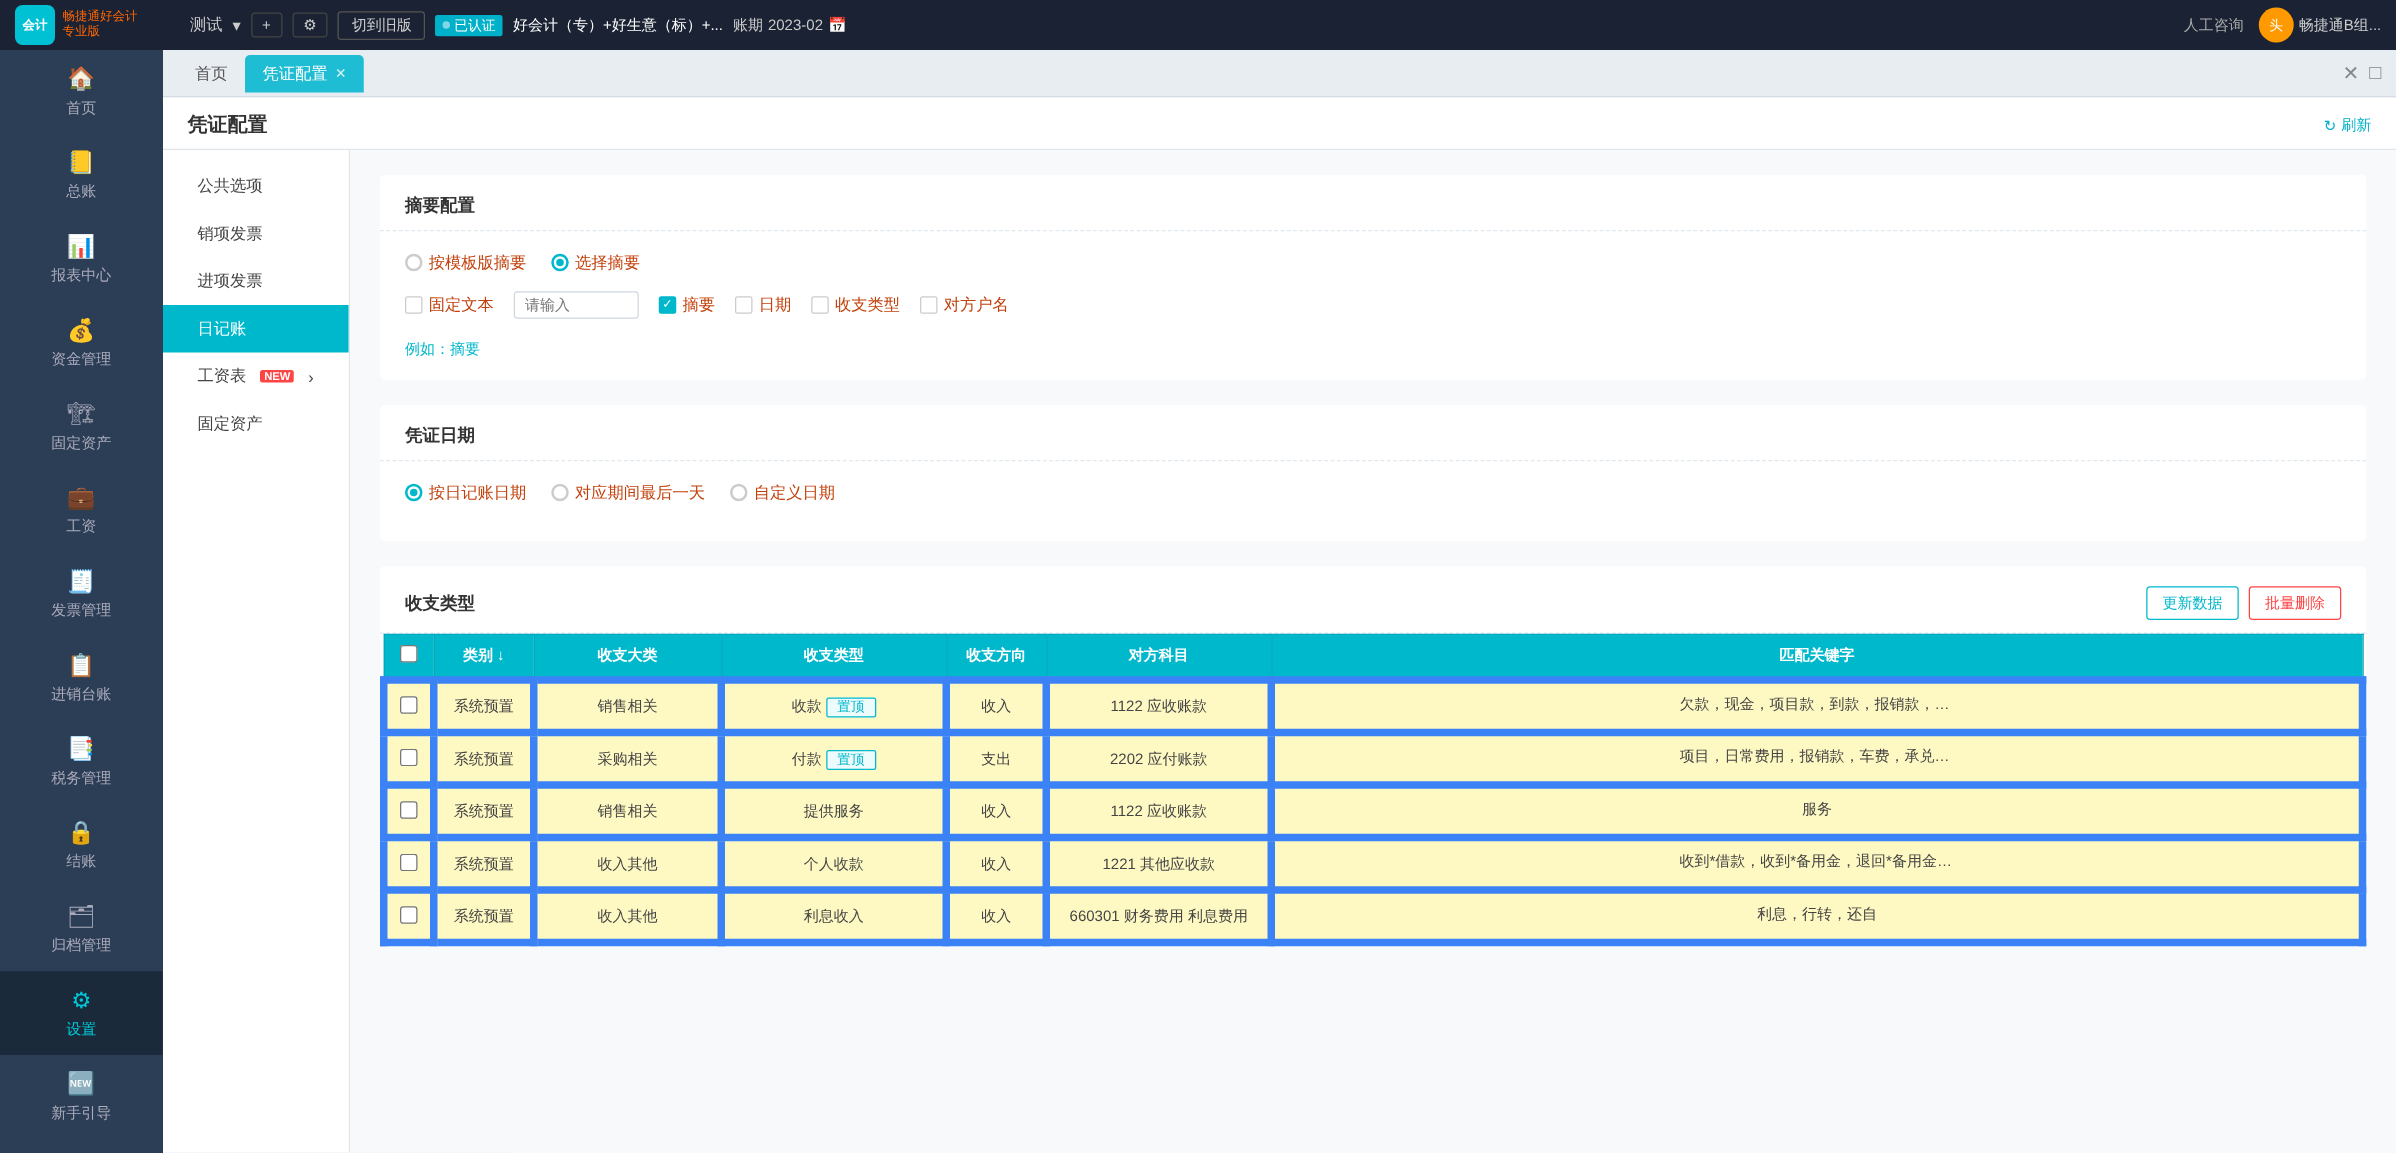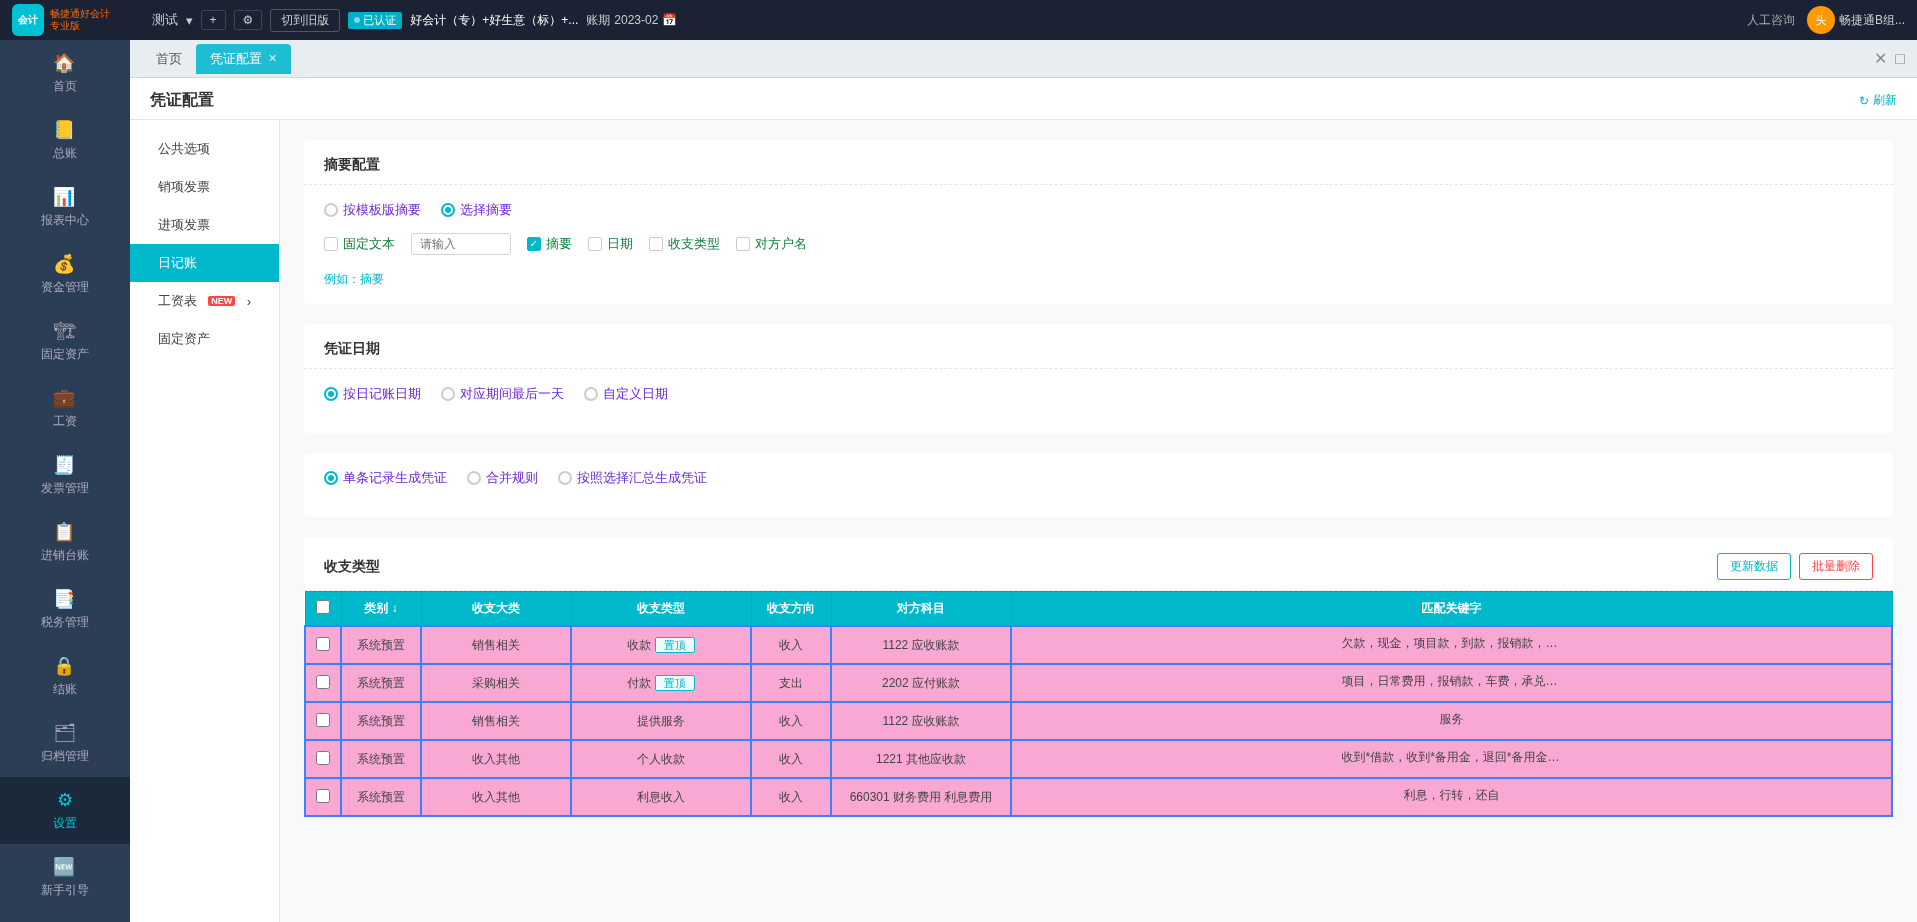--- a/index.html
+++ b/index.html
@@ -60,41 +60,41 @@
     
     .config-panel { flex: 1; overflow-y: auto; background: #f7f9fb; padding: 20px 24px; }
 
     
     .section { background: white; border-radius: 4px; margin-bottom: 20px; }
     .section-title { font-size: 14px; font-weight: bold; color: #333; padding: 16px 20px 10px; border-bottom: 1px dashed #e0e8ef; }
     .section-body { padding: 16px 20px; }
 
     
     .radio-group { display: flex; align-items: center; gap: 20px; margin-bottom: 14px; }
-    .radio-item { display: flex; align-items: center; gap: 5px; cursor: pointer; font-size: 13px; color: #6d28d9; }
+    .radio-item { display: flex; align-items: center; gap: 5px; cursor: pointer; font-size: 13px; color: #c2410c; }
     .radio-dot { width: 14px; height: 14px; border-radius: 50%; border: 2px solid #ccc; display: flex; align-items: center; justify-content: center; }
     .radio-dot.checked { border-color: #00b8cc; }
     .radio-dot.checked::after { content: ''; width: 6px; height: 6px; background: #00b8cc; border-radius: 50%; }
 
     
     .checkbox-row { display: flex; align-items: center; gap: 16px; flex-wrap: wrap; }
-    .checkbox-item { display: flex; align-items: center; gap: 5px; cursor: pointer; font-size: 13px; color: #15803d; }
+    .checkbox-item { display: flex; align-items: center; gap: 5px; cursor: pointer; font-size: 13px; color: #c2410c; }
     .checkbox-box { width: 14px; height: 14px; border: 1px solid #ccc; border-radius: 2px; display: flex; align-items: center; justify-content: center; flex-shrink: 0; }
     .checkbox-box.checked { background: #00b8cc; border-color: #00b8cc; }
     .checkbox-box.checked::after { content: '✓'; color: white; font-size: 10px; line-height: 14px; }
     .text-input { border: 1px solid #d0d6de; border-radius: 3px; padding: 3px 8px; font-size: 12px; color: #999; width: 100px; outline: none; }
     .example-text { color: #00b8cc; font-size: 12px; margin-top: 16px; }
 
     
     .table-actions { display: flex; justify-content: flex-end; gap: 8px; margin-bottom: 8px; }
     .btn-outline { border: 1px solid #00b8cc; color: #00b8cc; background: white; padding: 4px 12px; border-radius: 3px; cursor: pointer; font-size: 12px; }
     .btn-danger-outline { border: 1px solid #ff4444; color: #ff4444; background: white; padding: 4px 12px; border-radius: 3px; cursor: pointer; font-size: 12px; }
     .data-table { width: 100%; border-collapse: collapse; font-size: 12px; }
     .data-table th { background: #00b8cc; color: white; padding: 8px 10px; text-align: center; border: 1px solid #00a8bc; }
-    .data-table td { padding: 8px 10px; text-align: center; border: 2px solid #3b82f6; color: #444; background: #f9a8d4; }
+    .data-table td { padding: 8px 10px; text-align: center; border: 6px solid #3b82f6; color: #444; background: #fef9c3; }
     .table-checkbox { width: 14px; height: 14px; }
     .tag-reset { background: #edfbfd; border: 1px solid #00b8cc; color: #00b8cc; padding: 1px 8px; border-radius: 2px; font-size: 11px; cursor: pointer; }
     .col-category { width: 80px; }
     .col-main { width: 150px; }
     .col-type { width: 180px; }
     .col-direction { width: 80px; }
     .col-account { width: 180px; }
     .ellipsis { white-space: nowrap; overflow: hidden; text-overflow: ellipsis; max-width: 220px; display: inline-block; }
   </style>
 </head>
@@ -302,36 +302,20 @@
               </label>
               <label class="radio-item">
                 <span class="radio-dot"></span>
                 <span>自定义日期</span>
               </label>
             </div>
           </div>
         </div>
 
         <div class="section">
-          <div class="section-body">
-            <div class="radio-group">
-              <label class="radio-item">
-                <span class="radio-dot checked"></span>
-                <span>单条记录生成凭证</span>
-              </label>
-              <label class="radio-item">
-                <span class="radio-dot"></span>
-                <span>合并规则</span>
-              </label>
-              <label class="radio-item">
-                <span class="radio-dot"></span>
-                <span>按照选择汇总生成凭证</span>
-              </label>
-            </div>
-          </div>
         </div>
 
         <div class="section">
           <div class="section-title" style="display:flex;align-items:center;justify-content:space-between;">
             <span>收支类型</span>
             <div class="table-actions" style="margin:0;border:none;padding:0;">
               <button class="btn-outline">更新数据</button>
               <button class="btn-danger-outline">批量删除</button>
             </div>
           </div>

